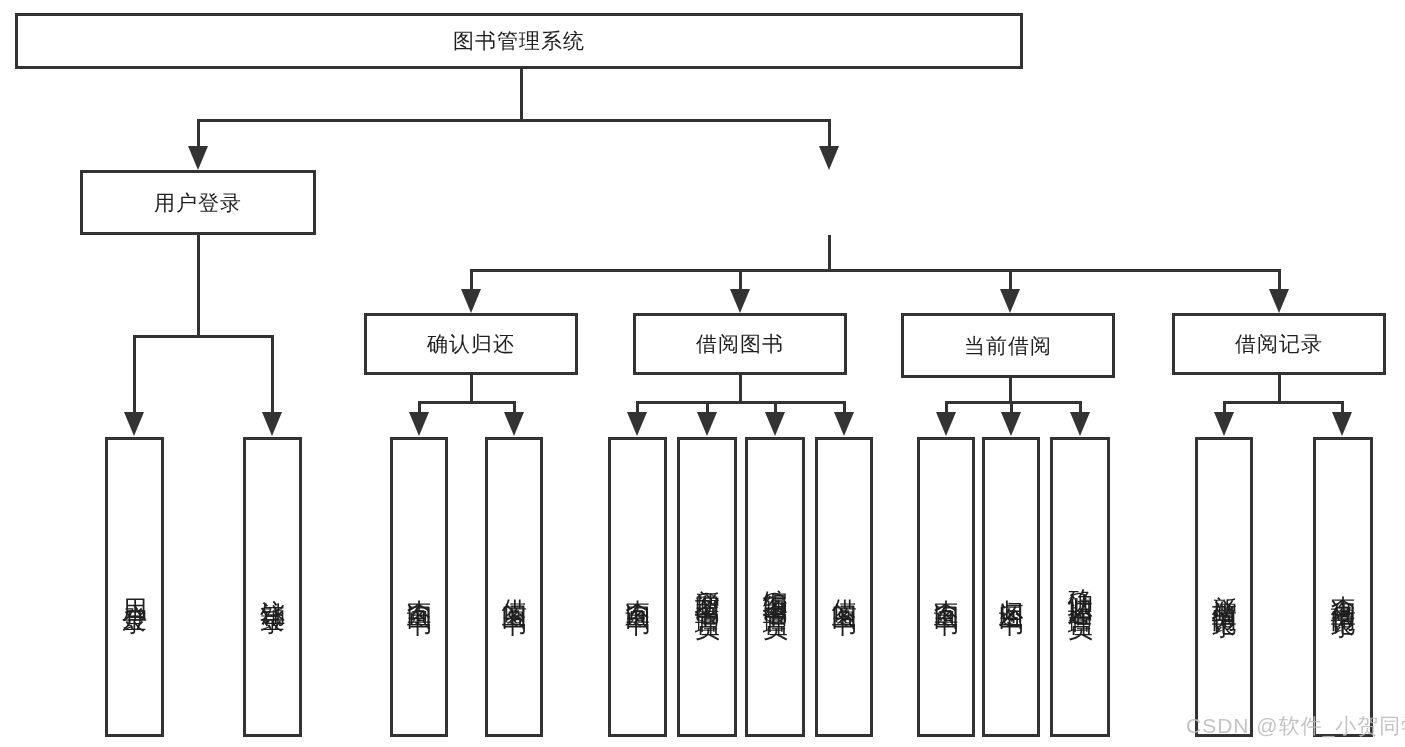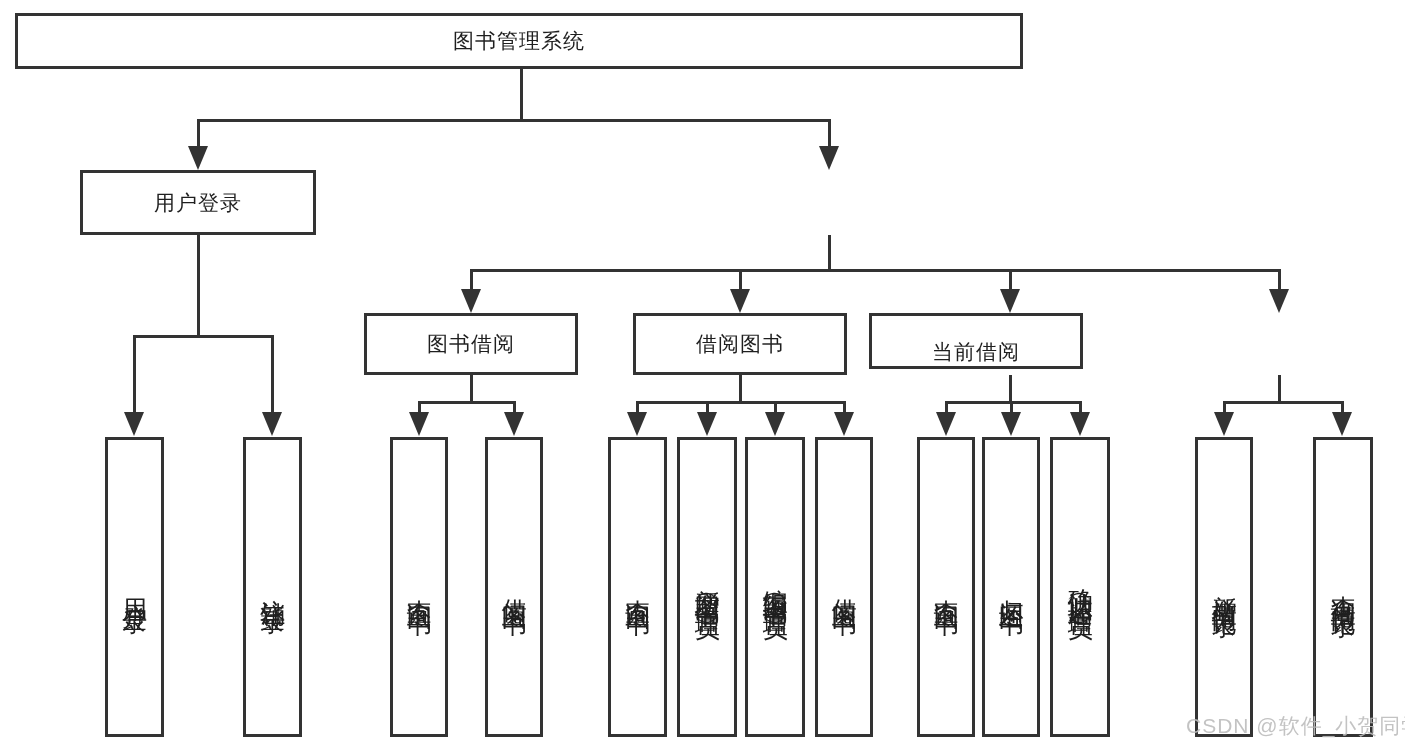--- a/index.html
+++ b/index.html
@@ -72,27 +72,30 @@
   <div class="vline" style="left:470px;top:269px;height:20px;"></div>
   <div class="vline" style="left:739px;top:269px;height:20px;"></div>
   <div class="vline" style="left:1009px;top:269px;height:20px;"></div>
   <div class="vline" style="left:1278px;top:269px;height:20px;"></div>
   <div class="arrow" style="left:461px;top:289px;"></div>
   <div class="arrow" style="left:730px;top:289px;"></div>
   <div class="arrow" style="left:1000px;top:289px;"></div>
   <div class="arrow" style="left:1269px;top:289px;"></div>
 
   <div class="hbox" style="left:364px;top:313px;width:214px;height:62px;">
-    <span>图书借阅</span>
+    <span>确认归还</span>
   </div>
   <div class="hbox" style="left:633px;top:313px;width:214px;height:62px;">
     <span>借阅图书</span>
   </div>
-  <div class="hbox" style="left:869px;top:313px;width:214px;height:56px;align-items:flex-end;">
+  <div class="hbox" style="left:901px;top:313px;width:214px;height:65px;">
     <span>当前借阅</span>
+  </div>
+  <div class="hbox" style="left:1172px;top:313px;width:214px;height:62px;">
+    <span>借阅记录</span>
   </div>
 
   <div class="vline" style="left:470px;top:375px;height:28px;"></div>
   <div class="hline" style="left:418px;top:401px;width:97px;"></div>
   <div class="vline" style="left:418px;top:401px;height:12px;"></div>
   <div class="vline" style="left:513px;top:401px;height:12px;"></div>
   <div class="arrow" style="left:409px;top:412px;"></div>
   <div class="arrow" style="left:504px;top:412px;"></div>
 
   <div class="vline" style="left:739px;top:375px;height:28px;"></div>

